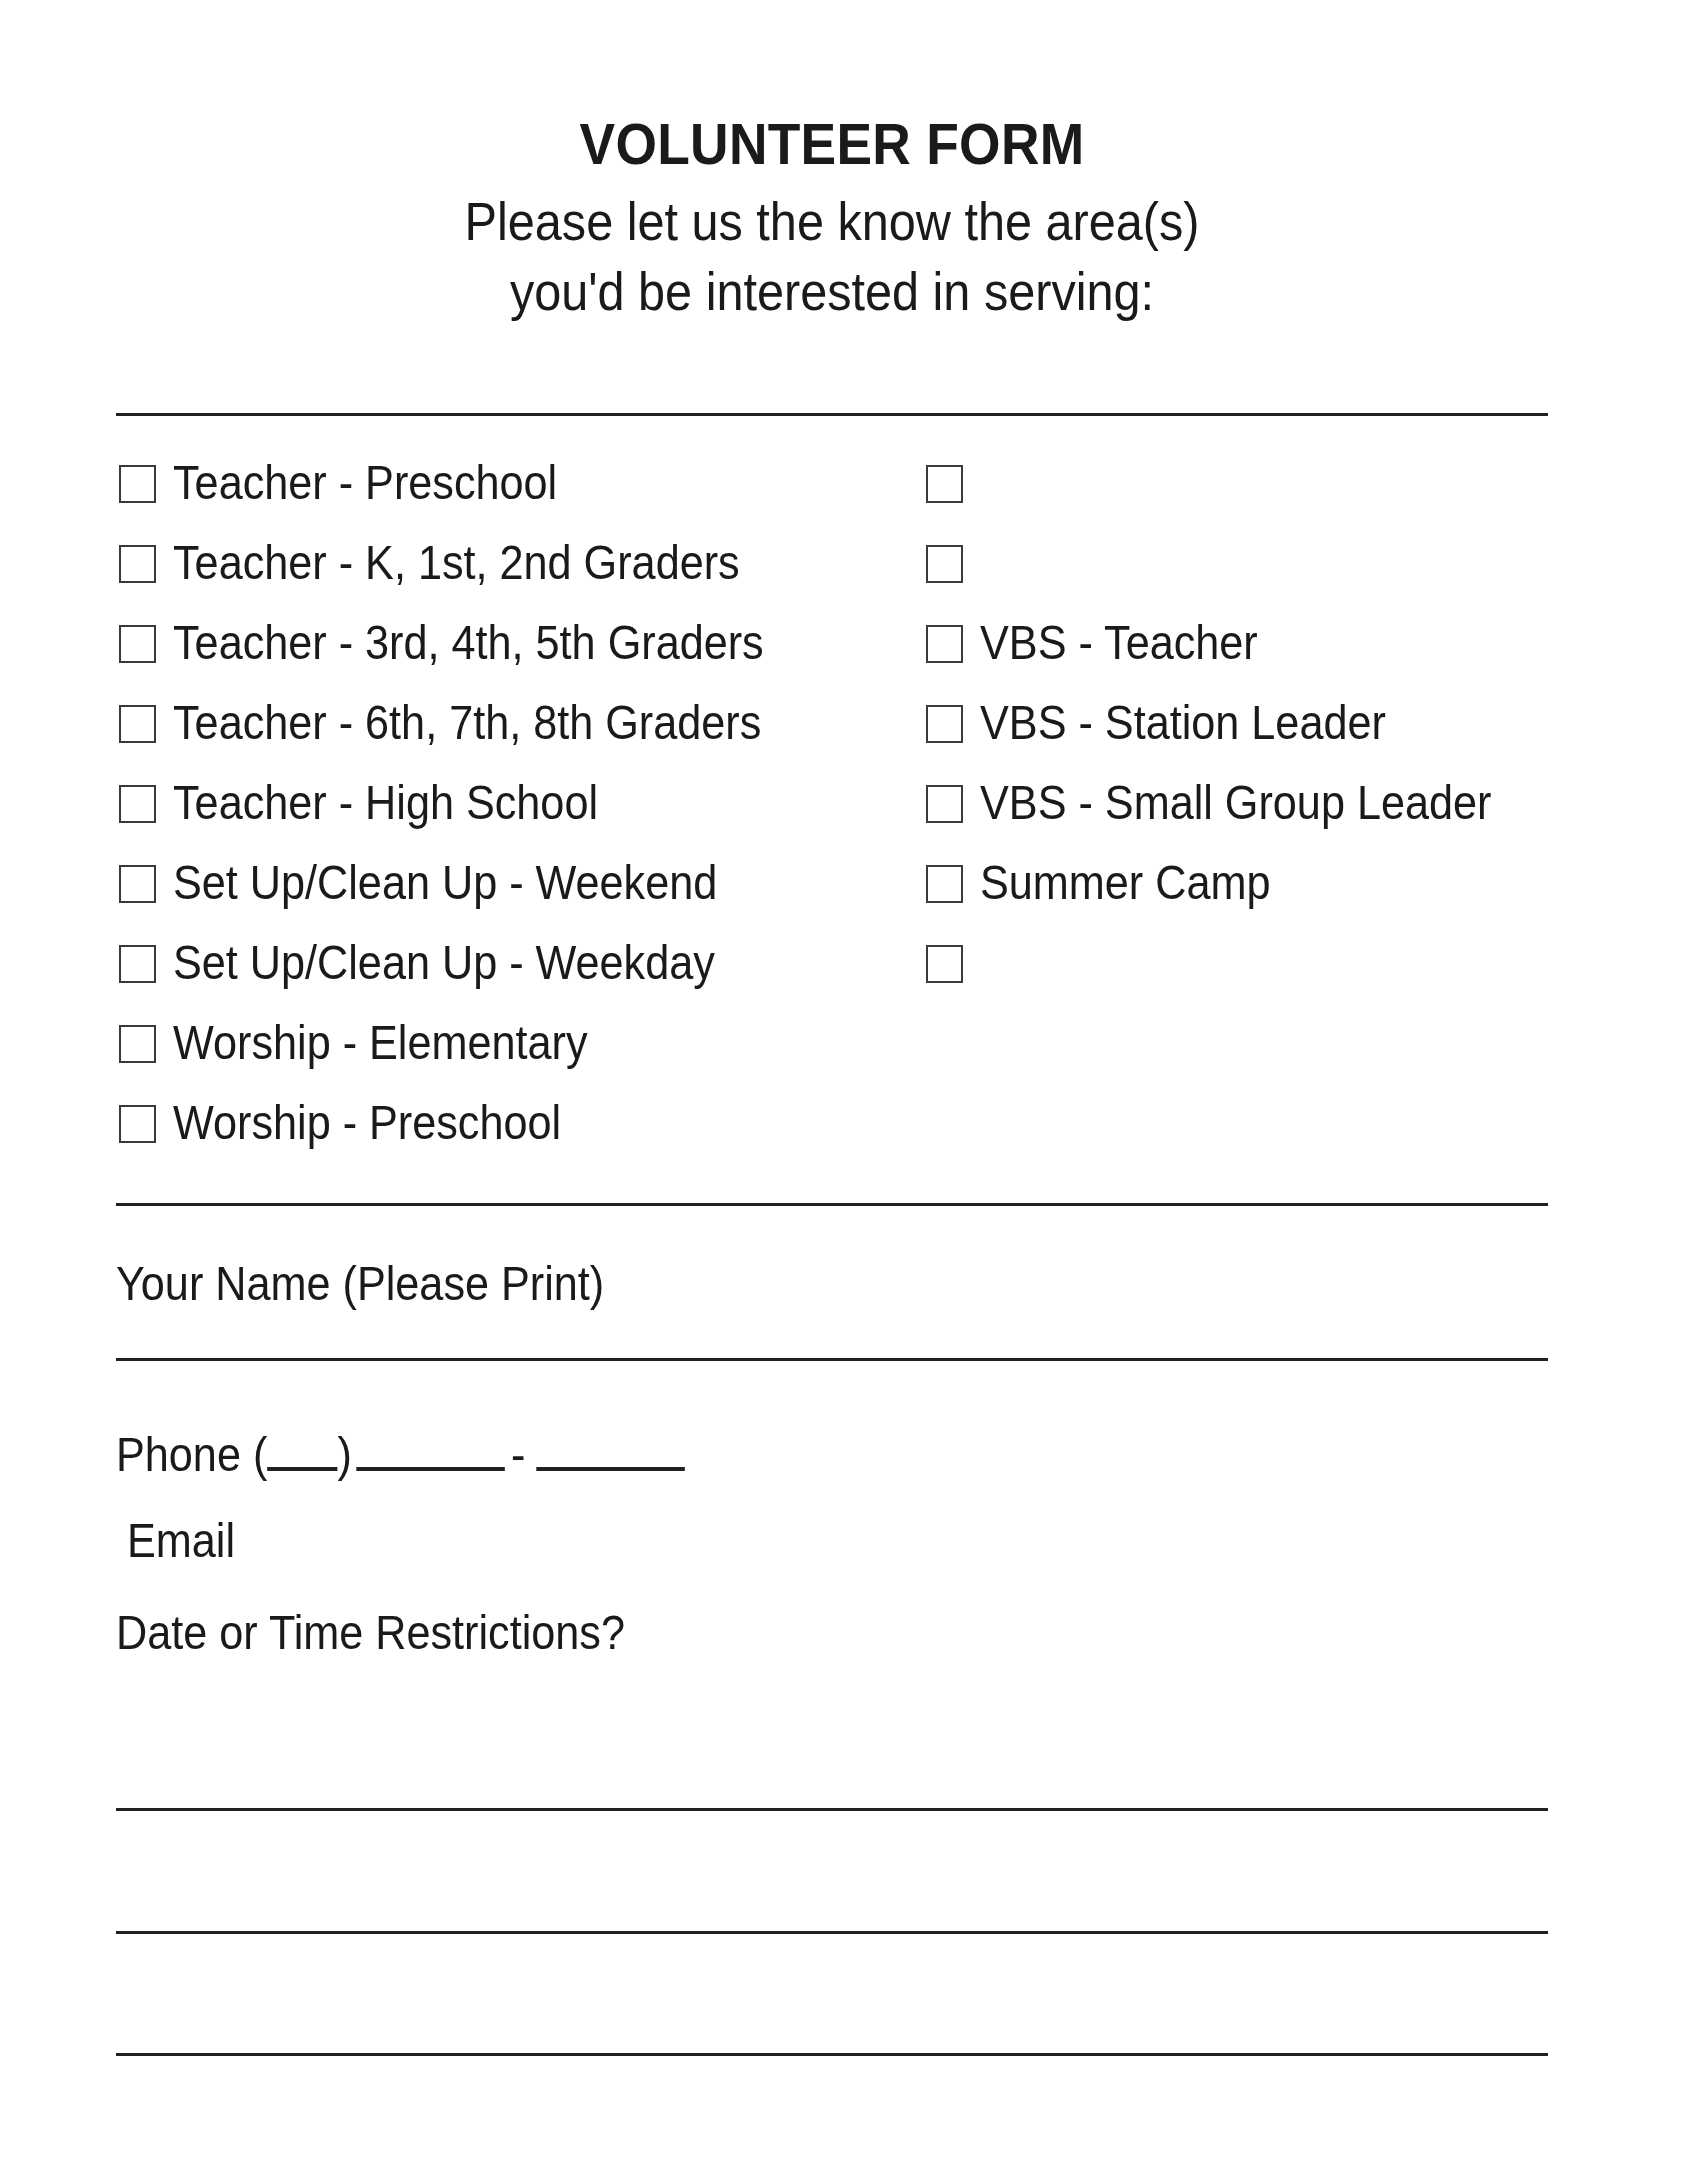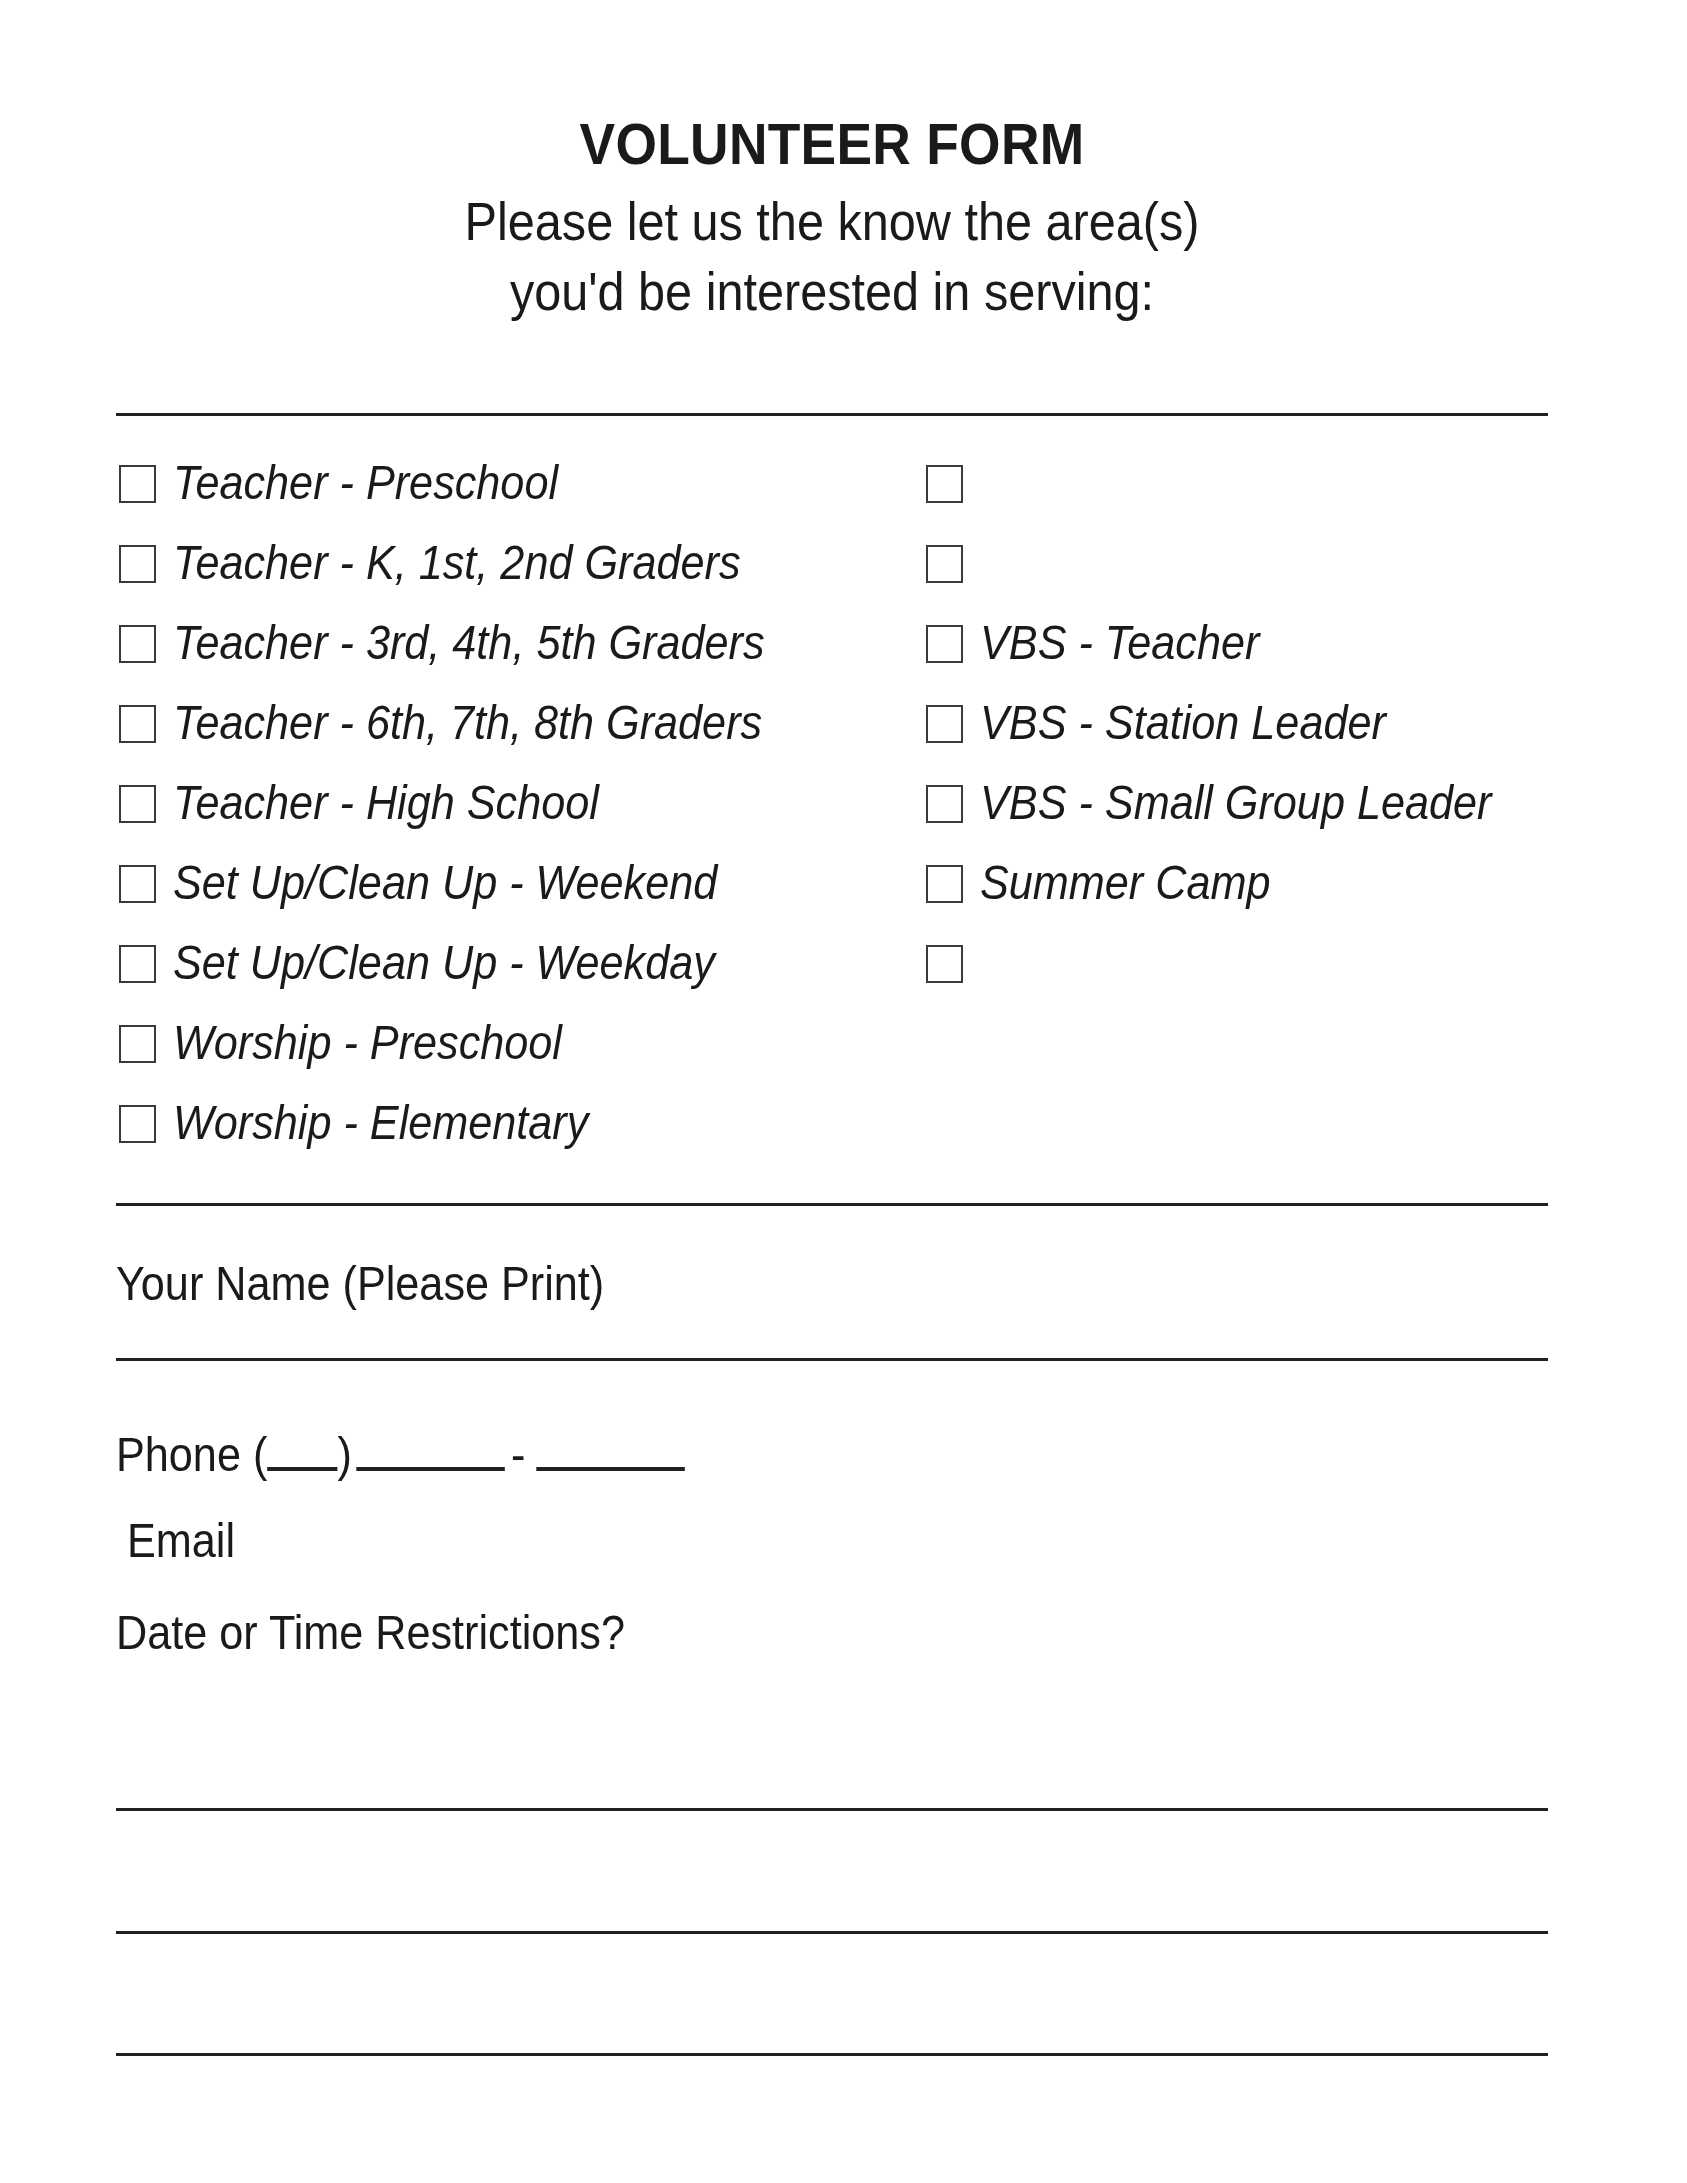--- a/index.html
+++ b/index.html
@@ -103,21 +103,20 @@
     display: inline-block;
     border-bottom: 4px solid #231f20;
     width: 265px;
     height: 38px;
     margin-left: 12px;
     vertical-align: baseline;
   }
   .cb-label-wrap {
     display: flex;
     align-items: baseline;
-    font-style: italic;
   }
 
   
   .fields {
     position: absolute;
     left: 116px;
     top: 1257px;
     width: 1432px;
   }
   .field-label {
@@ -210,27 +209,27 @@
         </div>
         <div class="cb-row">
           <span class="cb-box"></span>
           <span class="cb-label-wrap">
             <span class="cb-label">Set Up/Clean Up - Weekday</span>
           </span>
         </div>
         <div class="cb-row">
           <span class="cb-box"></span>
           <span class="cb-label-wrap">
+            <span class="cb-label">Worship - Elementary</span>
+          </span>
+        </div>
+        <div class="cb-row">
+          <span class="cb-box"></span>
+          <span class="cb-label-wrap">
             <span class="cb-label">Worship - Preschool</span>
-          </span>
-        </div>
-        <div class="cb-row">
-          <span class="cb-box"></span>
-          <span class="cb-label-wrap">
-            <span class="cb-label">Worship - Elementary</span>
           </span>
         </div>
       </div>
     <div class="cb-col cb-col-right" id="col-right">
         <div class="cb-row">
           <span class="cb-box"></span>
         </div>
         <div class="cb-row">
           <span class="cb-box"></span>
         </div>

